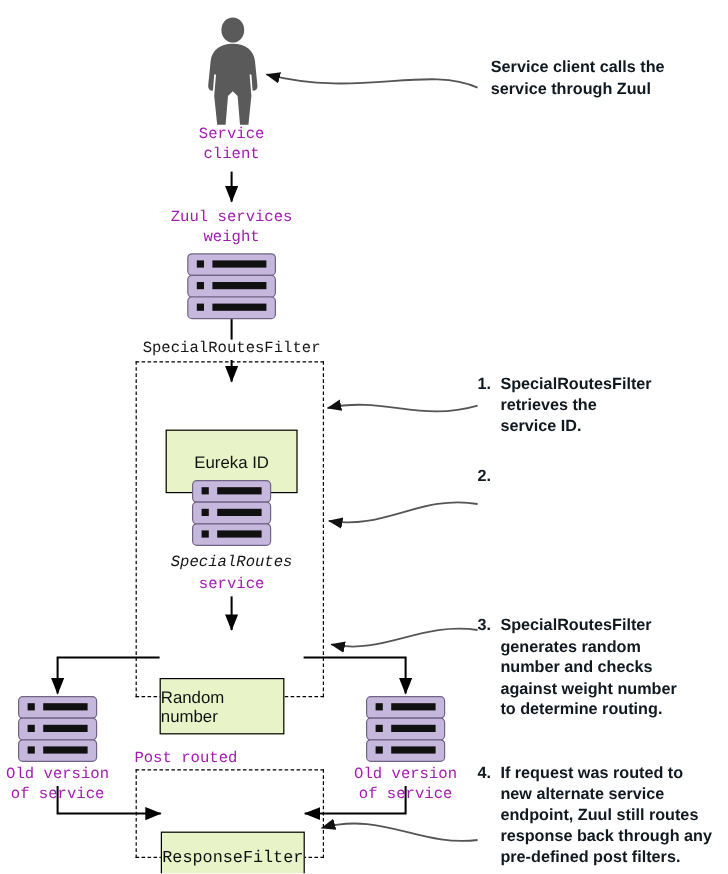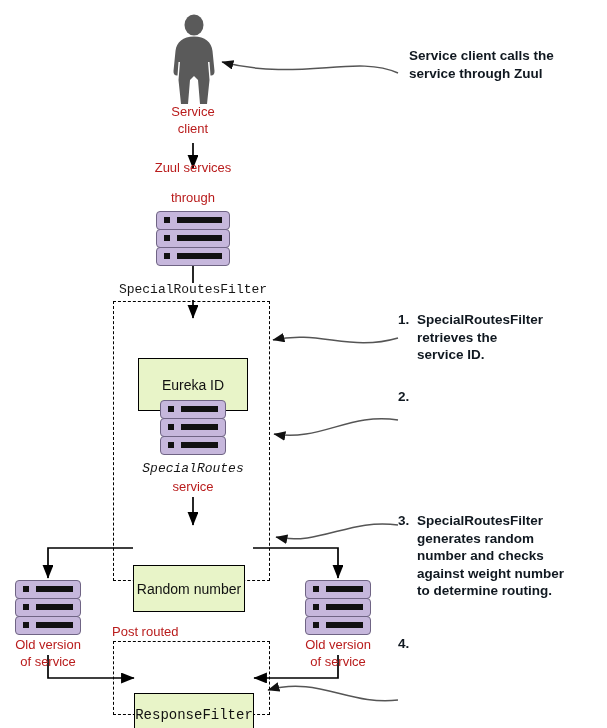--- a/index.html
+++ b/index.html
@@ -20,23 +20,23 @@
     left: 0;
     top: 0;
     width: 607px;
     height: 728px;
     overflow: visible;
   }
 
   
   .lbl {
     position: absolute;
-    font-family: Liberation Sans, sans-serif;
+    font-family: Liberation Mono, monospace;
     font-size: 13px;
-    color: #b91c1c;
+    color: #a21caf;
     text-align: center;
     line-height: 16px;
     white-space: pre;
   }
   .lbl-mono {
     position: absolute;
     font-family: "Liberation Mono", "DejaVu Sans Mono", monospace;
     font-size: 13px;
     color: #161616;
     text-align: center;
@@ -183,22 +183,22 @@
                L39 62 L43 66 L45 90 L52 90 L54.5 66
                L53 48 L54.5 48 L55.5 61.5
                C57.5 62 59.8 60.5 59.5 57
                L57.5 37 C56.5 28 50 22.5 39 22.5 Z" fill="#5a5a5a"></path>
     </svg>
   </div>
 
   <div class="lbl" style="left:143px; top:104px; width:100px;">Service</div>
   <div class="lbl" style="left:143px; top:121px; width:100px;">client</div>
 
-  <div class="lbl" style="left:128px; top:160px; width:130px;">Zuul services</div>
-  <div class="lbl" style="left:128px; top:190px; width:130px;">through</div>
+  <div class="lbl" style="left:128px; top:173px; width:130px;">Zuul services</div>
+  <div class="lbl" style="left:128px; top:190px; width:130px;">weight</div>
 
   <div class="stack" style="left:156px; top:211px; width:74px; height:55px;">
     <div class="srv" style="top:0px;">
       <span class="dot"></span>
       <span class="bar"></span>
     </div>
     <div class="srv" style="top:18px;">
       <span class="dot"></span>
       <span class="bar"></span>
     </div>
@@ -226,21 +226,21 @@
       <span class="bar"></span>
     </div>
     <div class="srv" style="top:36px;">
       <span class="dot"></span>
       <span class="bar"></span>
     </div>
   </div>
   <div class="lbl-mono" style="left:123px; top:461px; width:140px;font-style:italic;">SpecialRoutes</div>
   <div class="lbl" style="left:123px; top:479px; width:140px;">service</div>
 
-  <div class="pbox" style="left:133px; top:525px; width:112px; height:47px;">
+  <div class="pbox" style="left:133px; top:525px; width:104px; height:47px;">
     <span>Random number</span>
   </div>
 
   <div class="stack" style="left:15px; top:580px; width:66px; height:55px;">
     <div class="srv" style="top:0px;">
       <span class="dot"></span>
       <span class="bar"></span>
     </div>
     <div class="srv" style="top:18px;">
       <span class="dot"></span>
@@ -290,14 +290,19 @@
   <div class="callout-num" style="left:398px; top:388px;">2.</div>
 
   <div class="callout-num" style="left:398px; top:512px;">3.</div>
   <div class="callout" style="left:417px; top:512px; width:186px;">SpecialRoutesFilter
 generates random
 number and checks
 against weight number
 to determine routing.</div>
 
   <div class="callout-num" style="left:398px; top:635px;">4.</div>
+  <div class="callout" style="left:417px; top:635px; width:188px;">If request was routed to
+new alternate service
+endpoint, Zuul still routes
+response back through any
+pre-defined post filters.</div>
 
 </div>
 
 </body></html>

